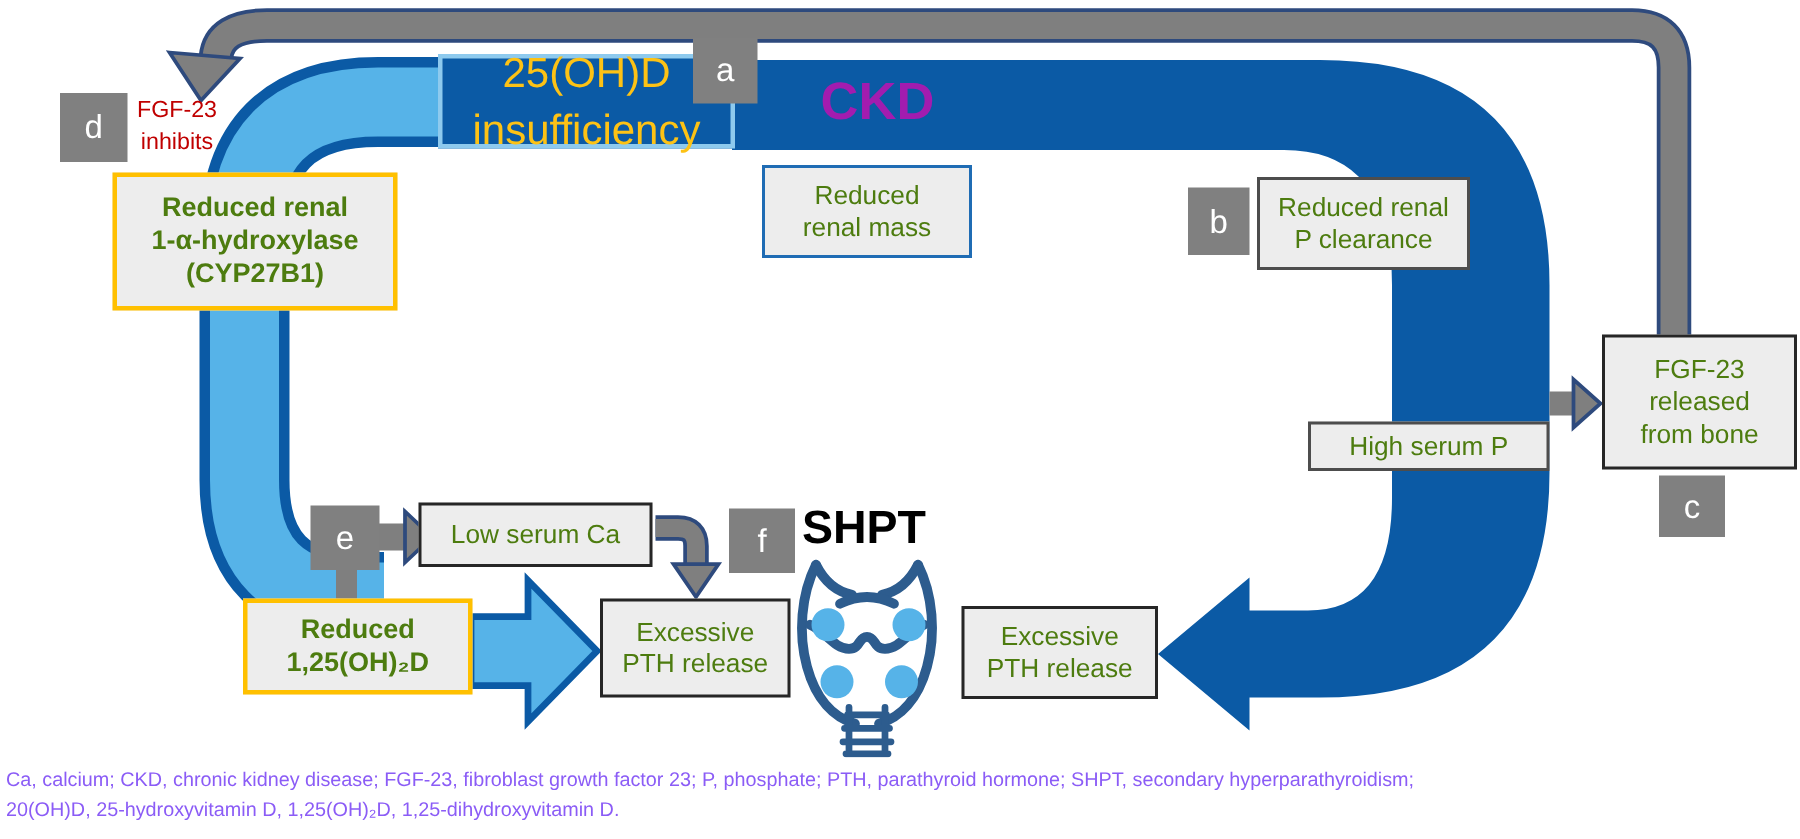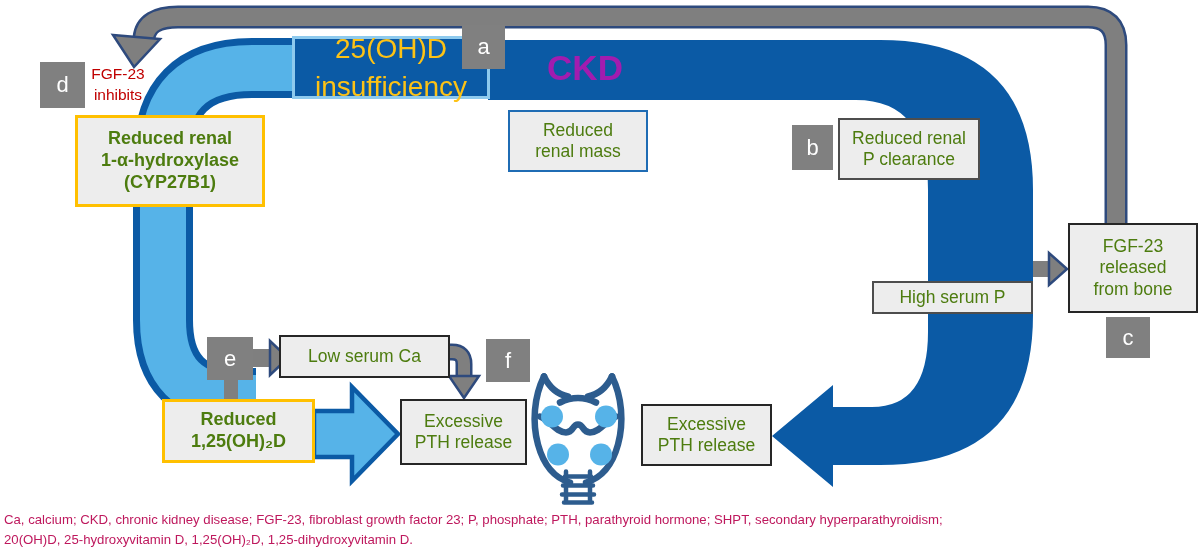--- a/index.html
+++ b/index.html
@@ -35,21 +35,21 @@
     display:flex;align-items:center;justify-content:center;font-size:22px;
   }
   .big-title{position:absolute;z-index:2;font-weight:bold;color:#a21caf;text-align:center;}
   .shpt-title{position:absolute;z-index:2;font-weight:bold;color:#000;text-align:center;font-size:31px;}
   .red-note{
     position:absolute;z-index:2;color:var(--red-text,#c00000);font-size:15.5px;line-height:21px;
     text-align:center;white-space:pre-line;
   }
   .footnote{
     position:absolute;z-index:2;left:4px;top:510px;width:1100px;
-    font-size:13.2px;line-height:20px;color:#be185d;
+    font-size:13.2px;line-height:20px;color:#8b5cf6;
   }
   #thyroid{position:absolute;left:526px;top:372px;z-index:2;}
   .thy{stroke:var(--thyroid-outline,#2d5c8e);fill:none;stroke-width:6.5;stroke-linecap:round;stroke-linejoin:round;}
   .thy-thin{stroke:var(--thyroid-outline,#2d5c8e);fill:none;stroke-width:4.5;stroke-linecap:round;}
   .pgland{fill:var(--light-blue,#56b3e8);}
 </style>
 </head>
 <body>
 
 <div id="canvas">
@@ -90,28 +90,29 @@
 1-α-hydroxylase
 (CYP27B1)</div>
   <div class="box blue-border" style="left:508px;top:110px;width:140px;height:62px;">Reduced
 renal mass</div>
   <div class="box gray-border" style="left:838px;top:118px;width:142px;height:62px;">Reduced renal
 P clearance</div>
   <div class="box gray-border" style="left:872px;top:253px;width:161px;height:33px;margin-top:28px;">High serum P</div>
   <div class="box" style="left:1068px;top:223px;width:130px;height:90px;">FGF-23
 released
 from bone</div>
-  <div class="box" style="left:279px;top:335px;width:171px;height:43px;">Low serum Ca</div>
+  <div class="box" style="left:279px;top:335px;width:156px;height:43px;">Low serum Ca</div>
   <div class="box gold-border" style="left:162px;top:399px;width:153px;height:64px;">Reduced
 1,25(OH)₂D</div>
   <div class="box" style="left:400px;top:399px;width:127px;height:66px;">Excessive
 PTH release</div>
   <div class="box" style="left:641px;top:404px;width:131px;height:62px;">Excessive
 PTH release</div>
 
+  <div class="shpt-title" style="left:526px;top:334px;width:100px;">SHPT</div>
 
   <div class="step" style="left:462px;top:25px;width:43px;height:44px;">a</div>
   <div class="step" style="left:792px;top:125px;width:41px;height:45px;">b</div>
   <div class="step" style="left:1106px;top:317px;width:44px;height:41px;">c</div>
   <div class="step" style="left:40px;top:62px;width:45px;height:46px;">d</div>
   <div class="step" style="left:207px;top:337px;width:46px;height:43px;">e</div>
   <div class="step" style="left:486px;top:339px;width:44px;height:43px;">f</div>
 
   <svg id="thyroid" width="104" height="133" viewBox="0 0 104 132">
     <path class="thy" d="M18 4 C8 24, 6 50, 12 72 C18 94, 30 106, 44 110"></path>

